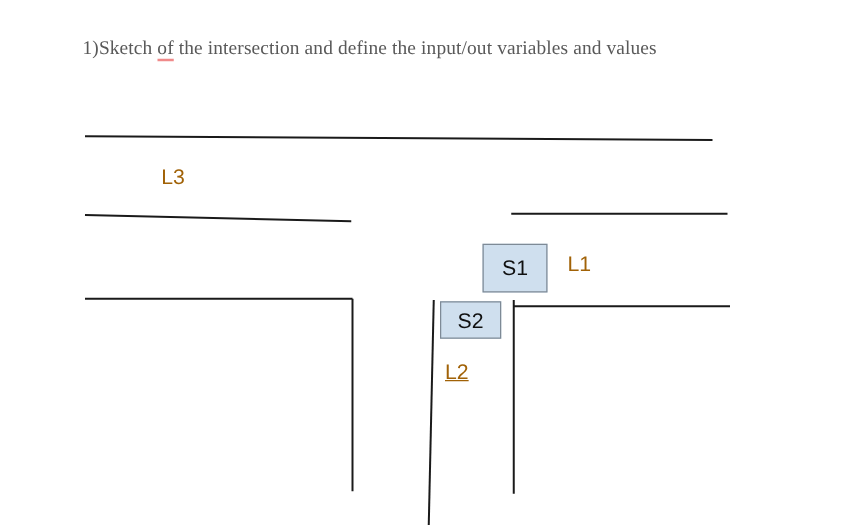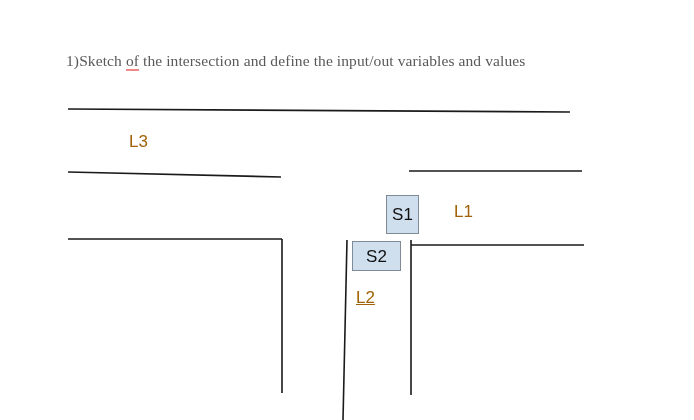--- a/index.html
+++ b/index.html
@@ -23,21 +23,20 @@
   }
   .prompt {
     position: absolute;
     left: 66px;
     top: 30px;
     font-family: "Liberation Serif", serif;
     font-size: 15.5px;
     color: #595959;
     white-space: nowrap;
     letter-spacing: 0.1px;
-    margin-top: 22px;
   }
   .misspelled {
     border-bottom: 2px solid #f08a8a;
     padding-bottom: 0px;
   }
   #sketch {
     position: absolute;
     left: 0;
     top: 0;
     width: 694px;
@@ -58,21 +57,21 @@
   }
   .road-label {
     position: absolute;
     color: #a16207;
     font-family: "Liberation Sans", sans-serif;
     font-size: 17px;
     line-height: 1;
     white-space: nowrap;
   }
   #box-s3 { left: 214px; top: 120px; width: 53px; height: 46px; }
-  #box-s1 { left: 386px; top: 195px; width: 33px; height: 39px; }
+  #box-s1 { left: 386px; top: 195px; width: 52px; height: 39px; }
   #box-s2 { left: 352px; top: 241px; width: 49px; height: 30px; }
   #label-l3 { left: 129px; top: 133px; }
   #label-l1 { left: 454px; top: 203px; }
   #label-l2 { left: 356px; top: 289px; text-decoration: underline; }
 </style>
 </head>
 <body>
 
 <div id="page">
 

